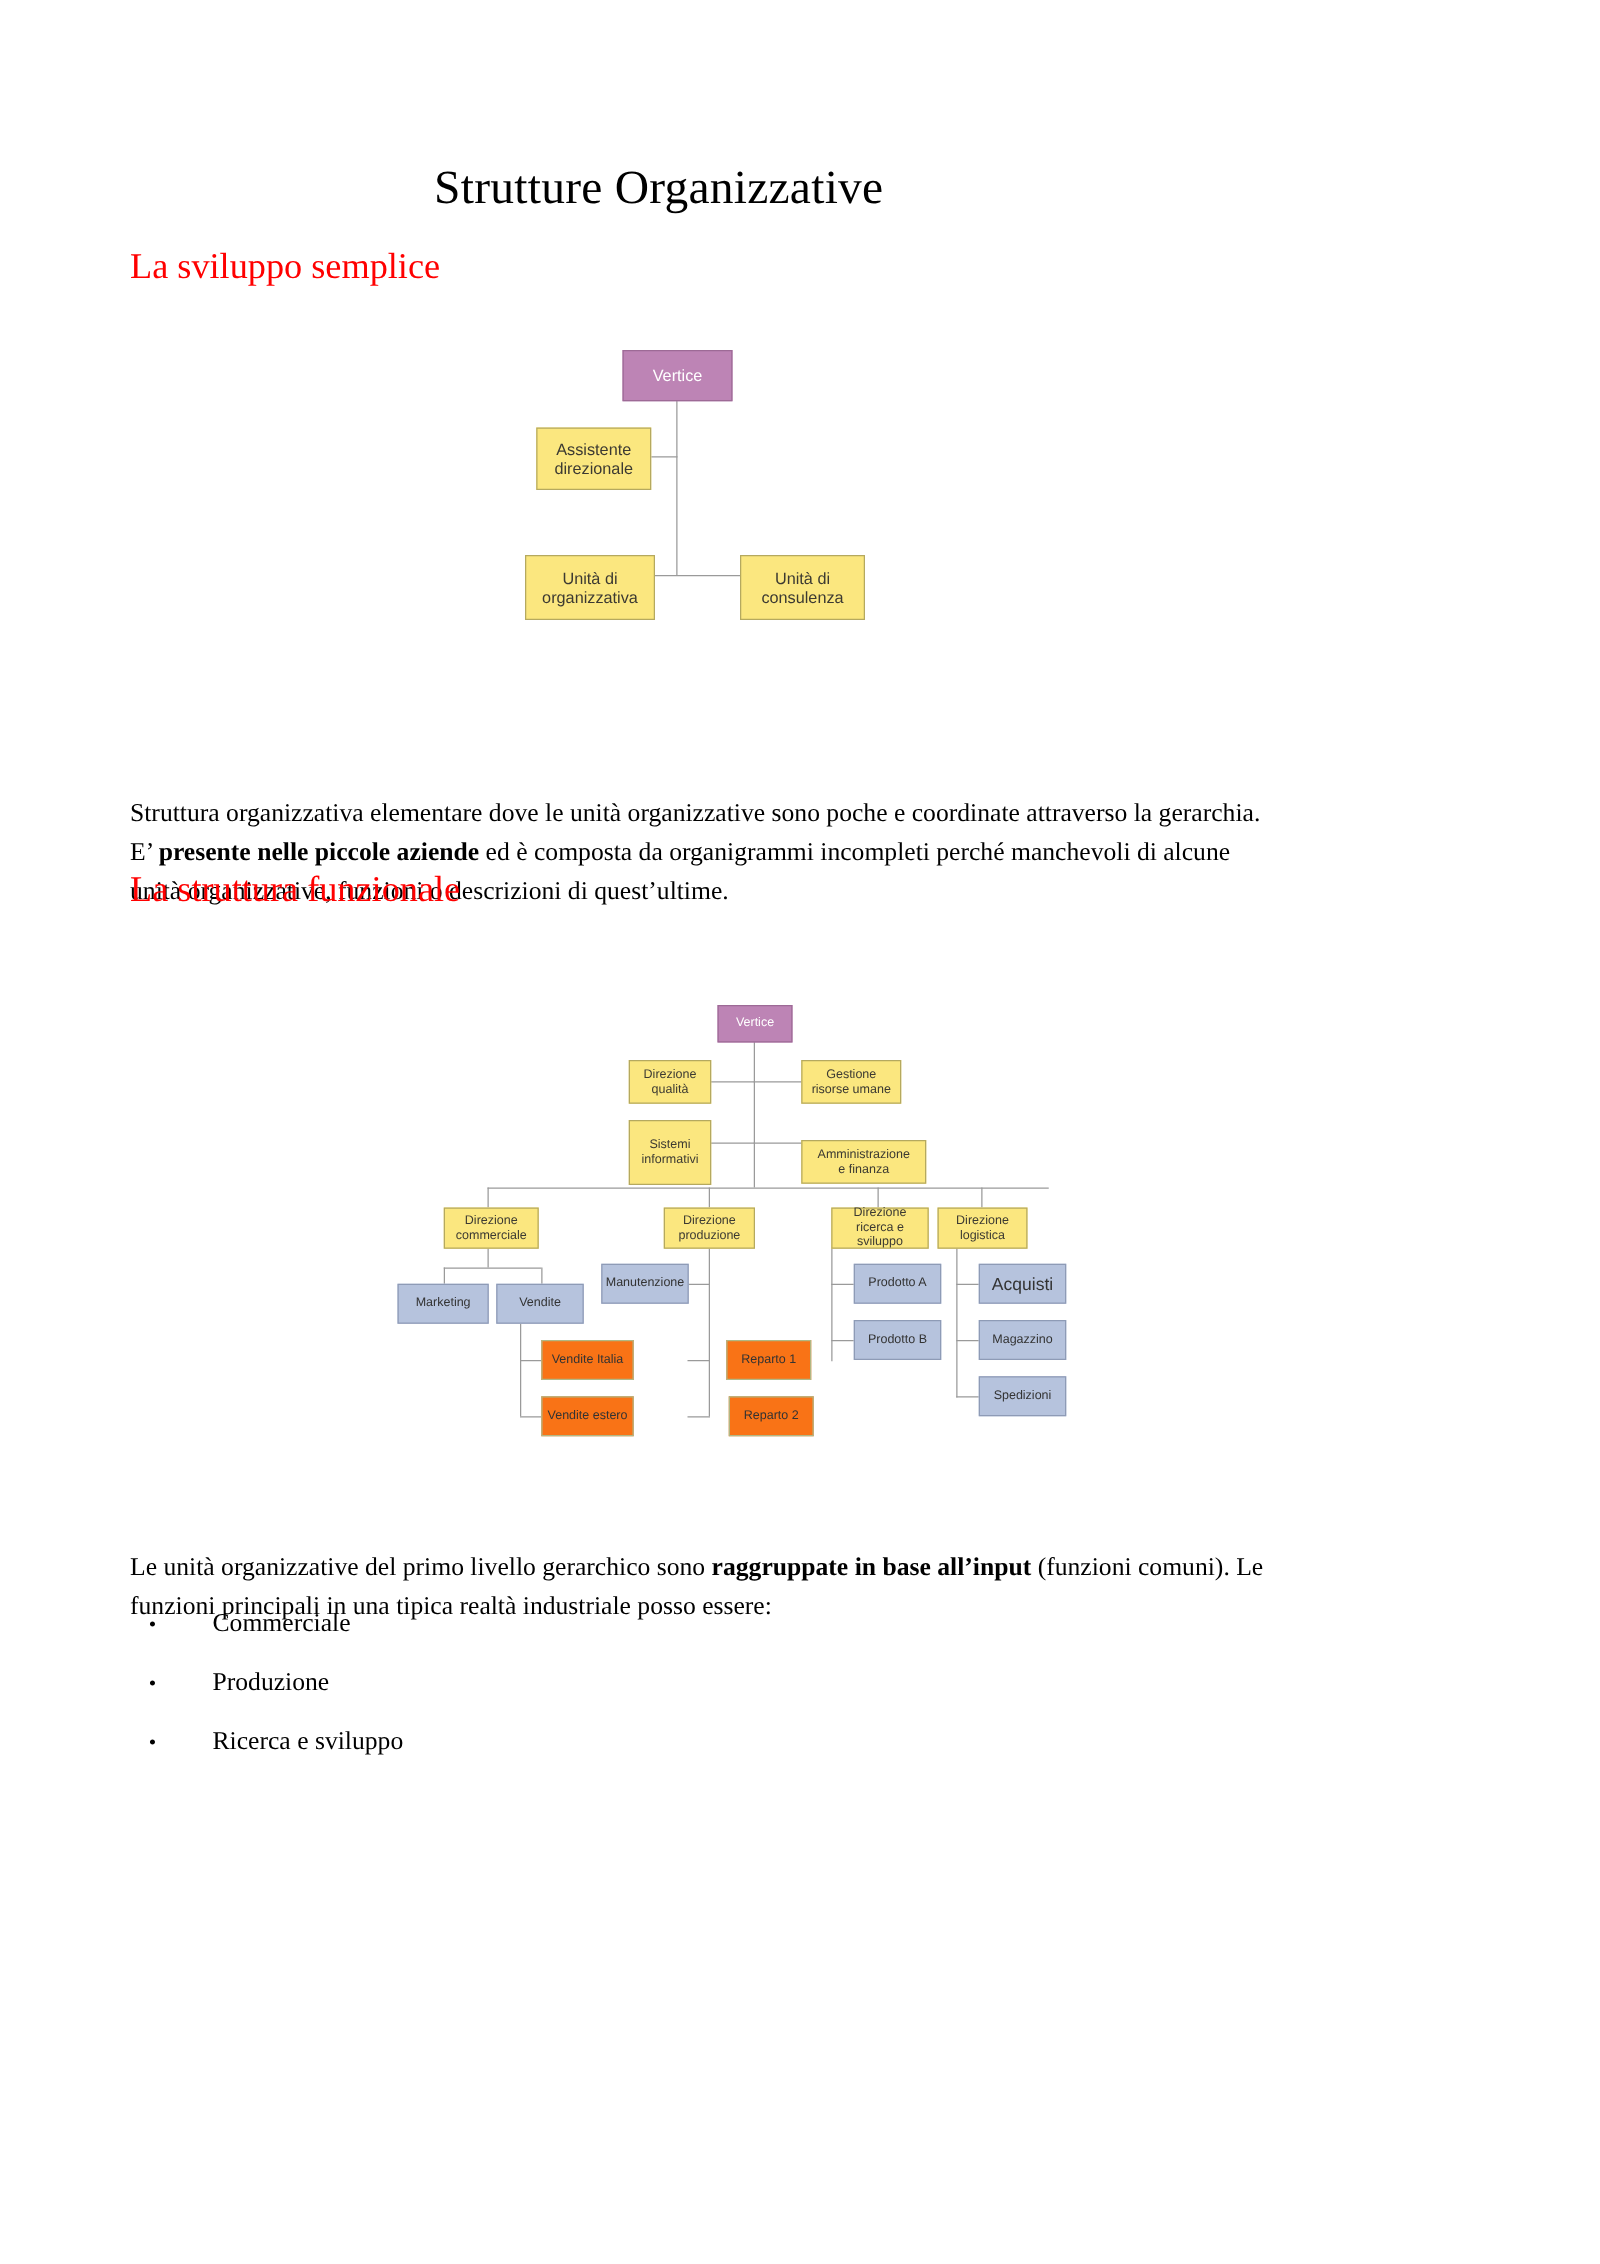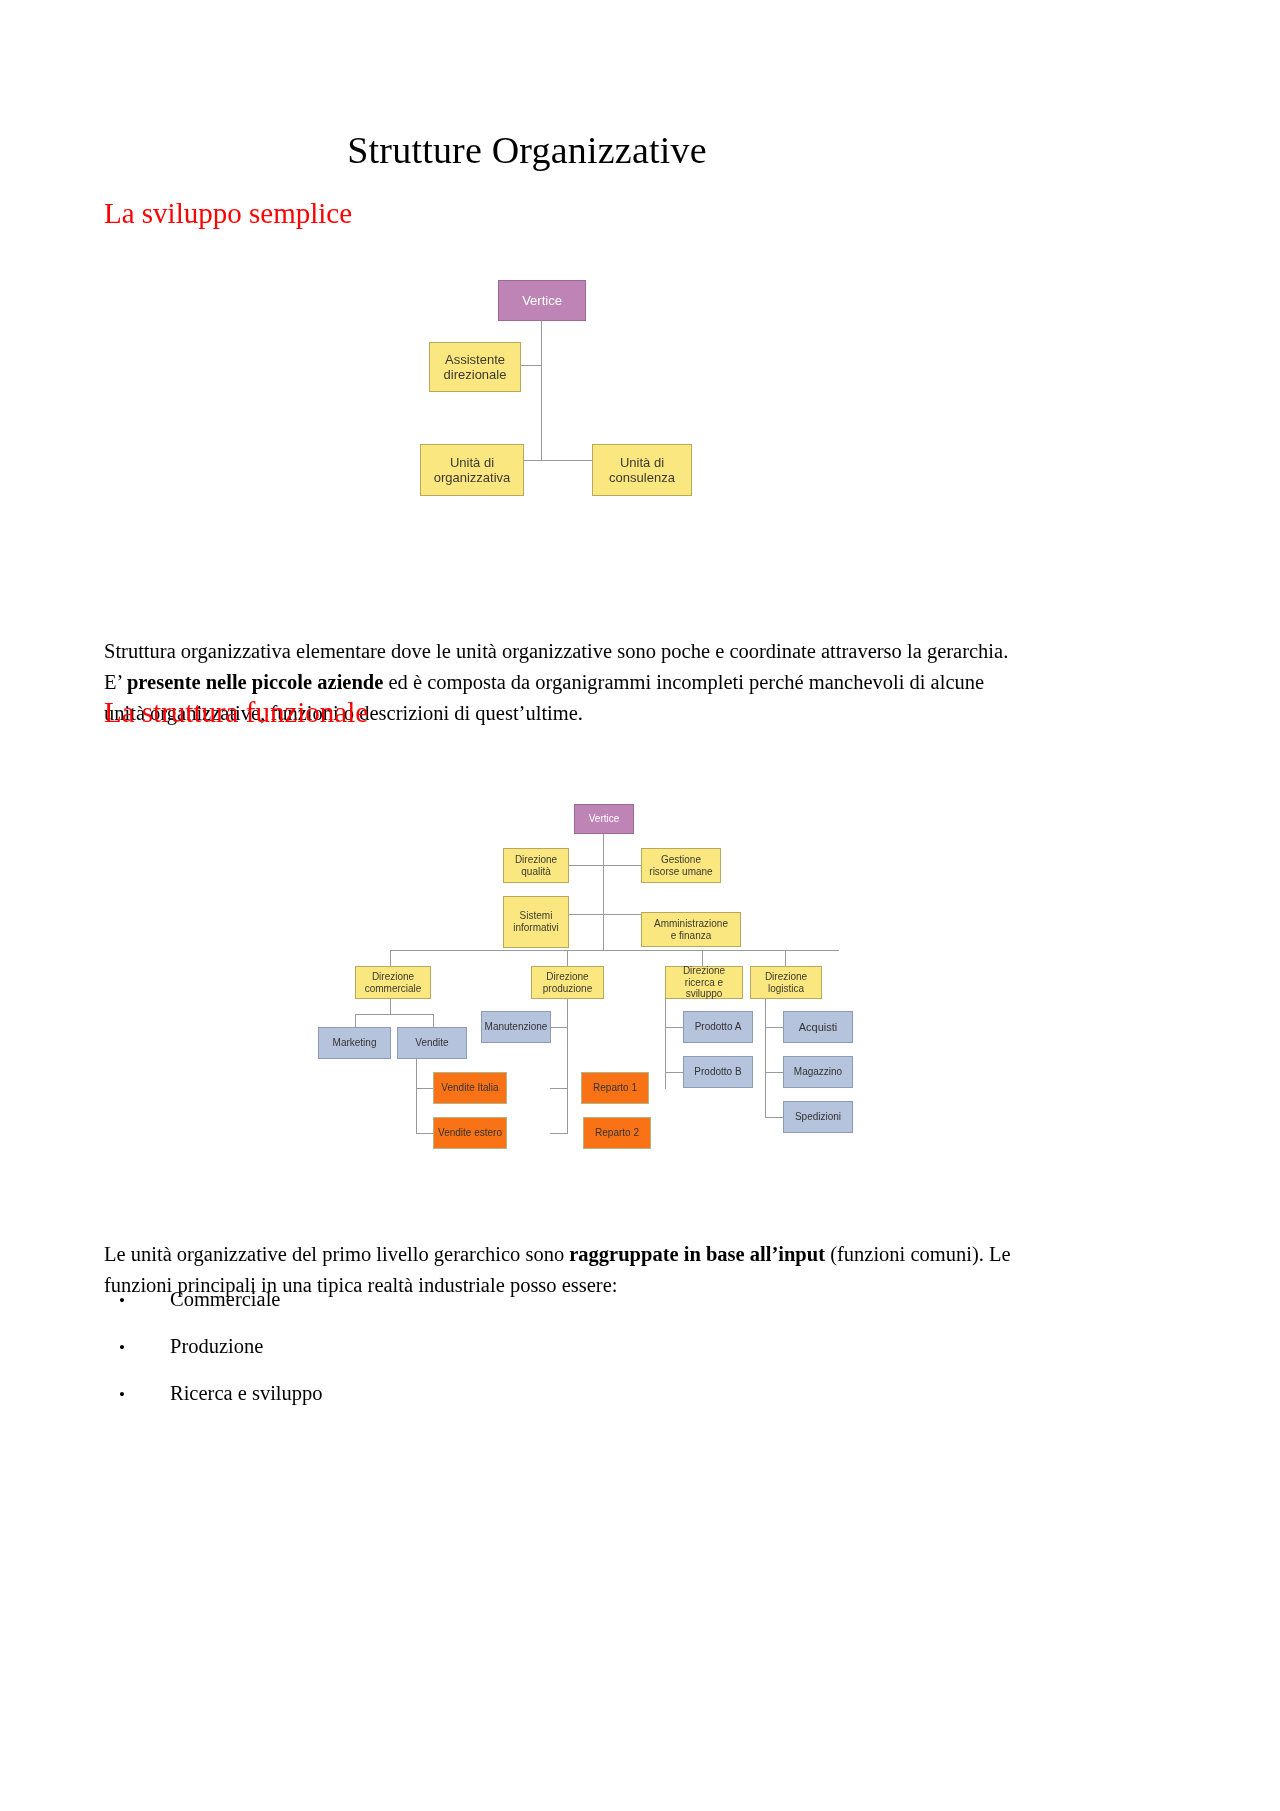--- a/index.html
+++ b/index.html
@@ -274,21 +274,21 @@
     </div>
     <div class="node blue" style="left:146px; top:221px; width:70px; height:32px; font-size:10px;">
       <span>Manutenzione</span>
     </div>
     <div class="node blue" style="left:348px; top:221px; width:70px; height:32px; font-size:10px;">
       <span>Prodotto A</span>
     </div>
     <div class="node blue" style="left:348px; top:266px; width:70px; height:32px; font-size:10px;">
       <span>Prodotto B</span>
     </div>
-    <div class="node blue" style="left:448px; top:221px; width:70px; height:32px; font-size:11px;">
+    <div class="node blue" style="left:448px; top:221px; width:70px; height:32px; font-size:14px;">
       <span>Acquisti</span>
     </div>
     <div class="node blue" style="left:448px; top:266px; width:70px; height:32px; font-size:10px;">
       <span>Magazzino</span>
     </div>
     <div class="node blue" style="left:448px; top:311px; width:70px; height:32px; font-size:10px;">
       <span>Spedizioni</span>
     </div>
 
     <div class="node green" style="left:98px; top:282px; width:74px; height:32px; font-size:10px;">

